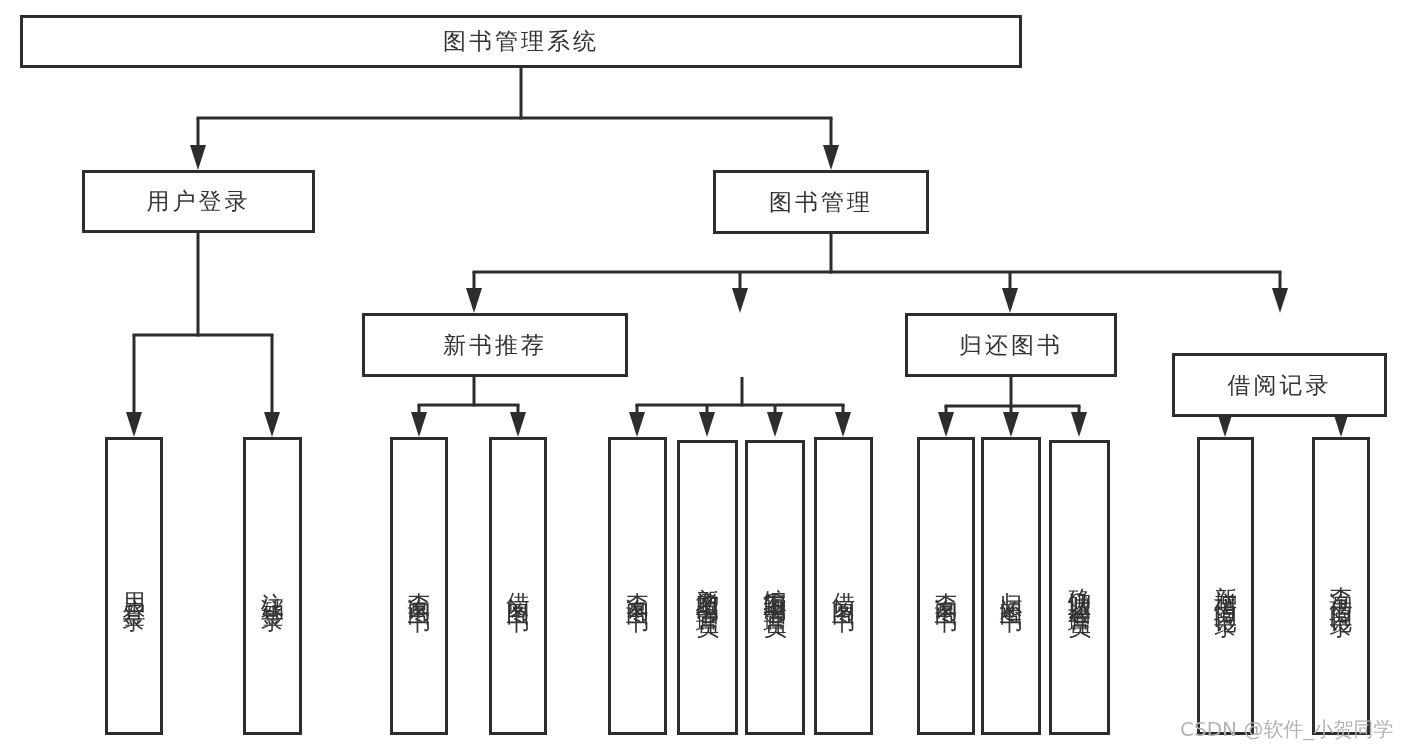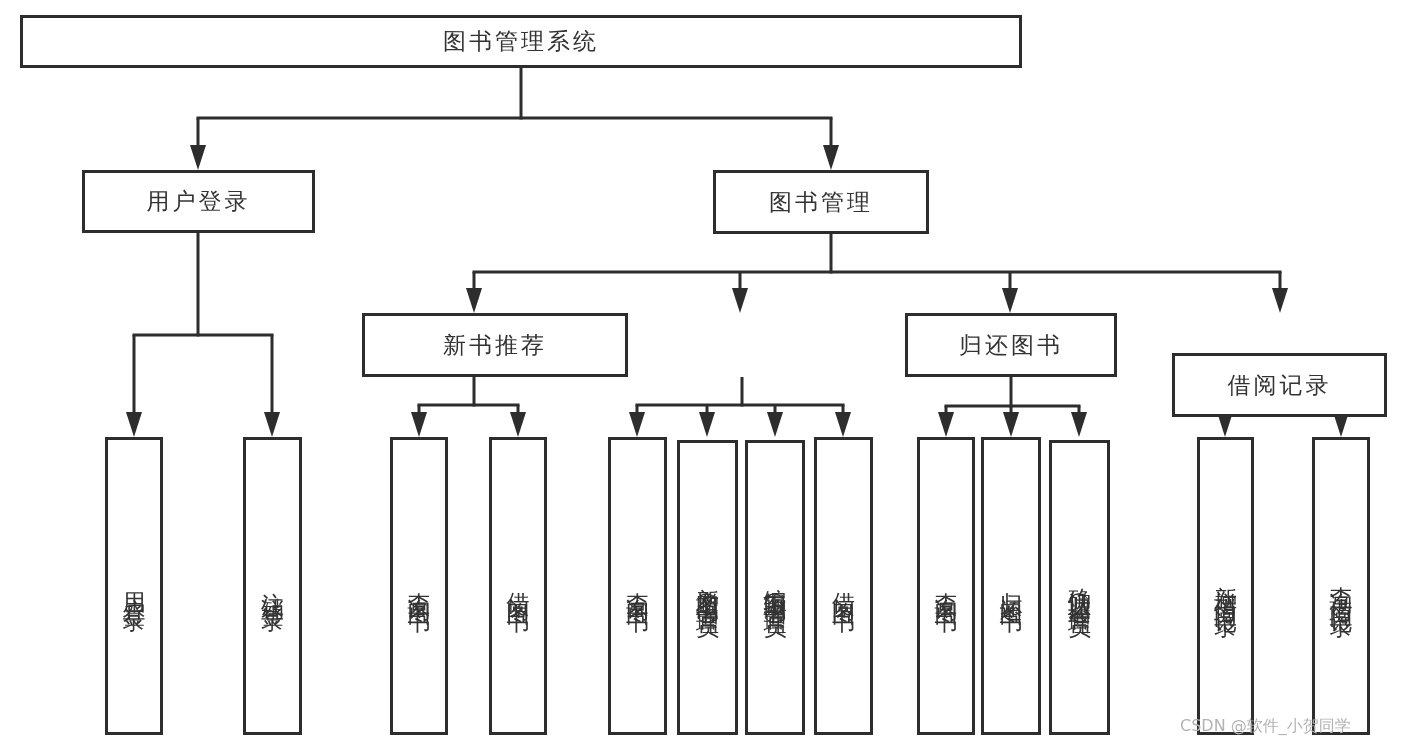--- a/index.html
+++ b/index.html
@@ -15,21 +15,21 @@
     color:#333333;
     font-family:Liberation Serif, serif;
   }
   .h-label { font-size:23px; letter-spacing:3px; white-space:nowrap; }
   .v-label {
     writing-mode:vertical-rl; text-orientation:mixed;
     font-size:23px; letter-spacing:6px; line-height:1; white-space:nowrap;
   }
   .watermark {
     position:absolute; left:1180px; top:716px; z-index:5;
-    font-size:16px; color:#b3b3b3; white-space:nowrap;
+    font-size:20px; color:#b3b3b3; white-space:nowrap;
   }
 </style>
 </head>
 <body>
 
 <div class="canvas">
 
   <svg class="wires" viewBox="0 0 1405 747" xmlns="http://www.w3.org/2000/svg">
     <g stroke="#2d2d2d" stroke-width="3" fill="none">
 

